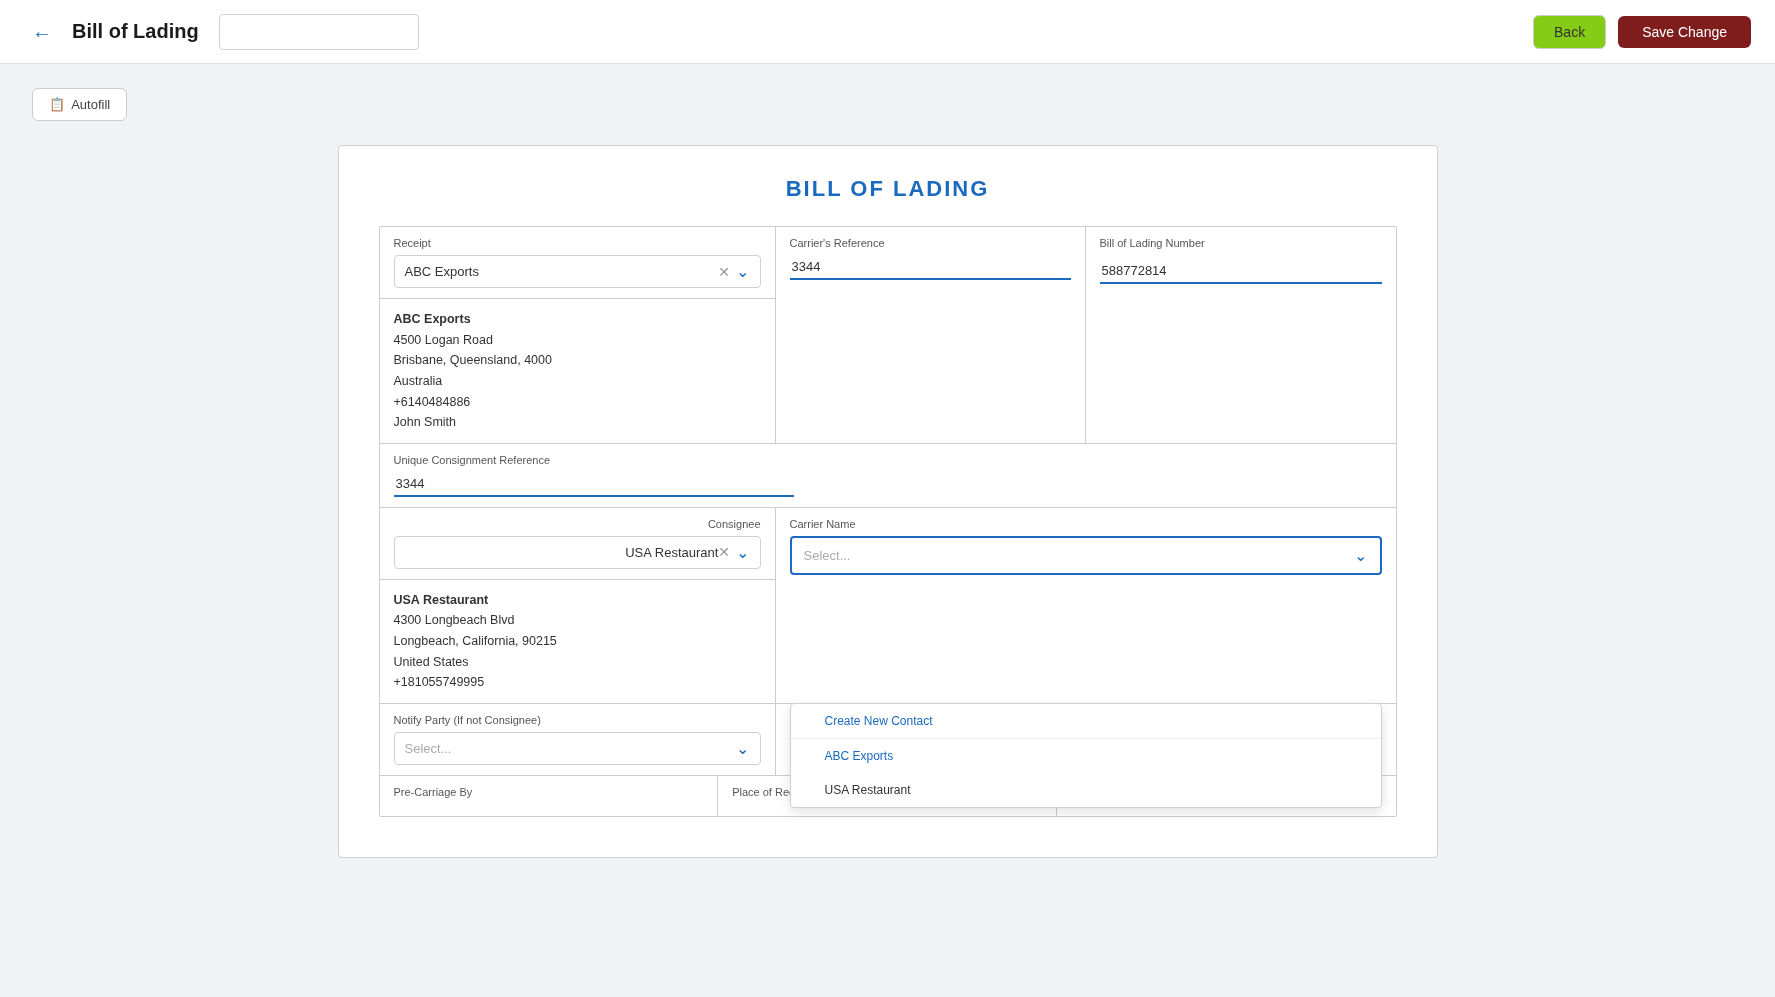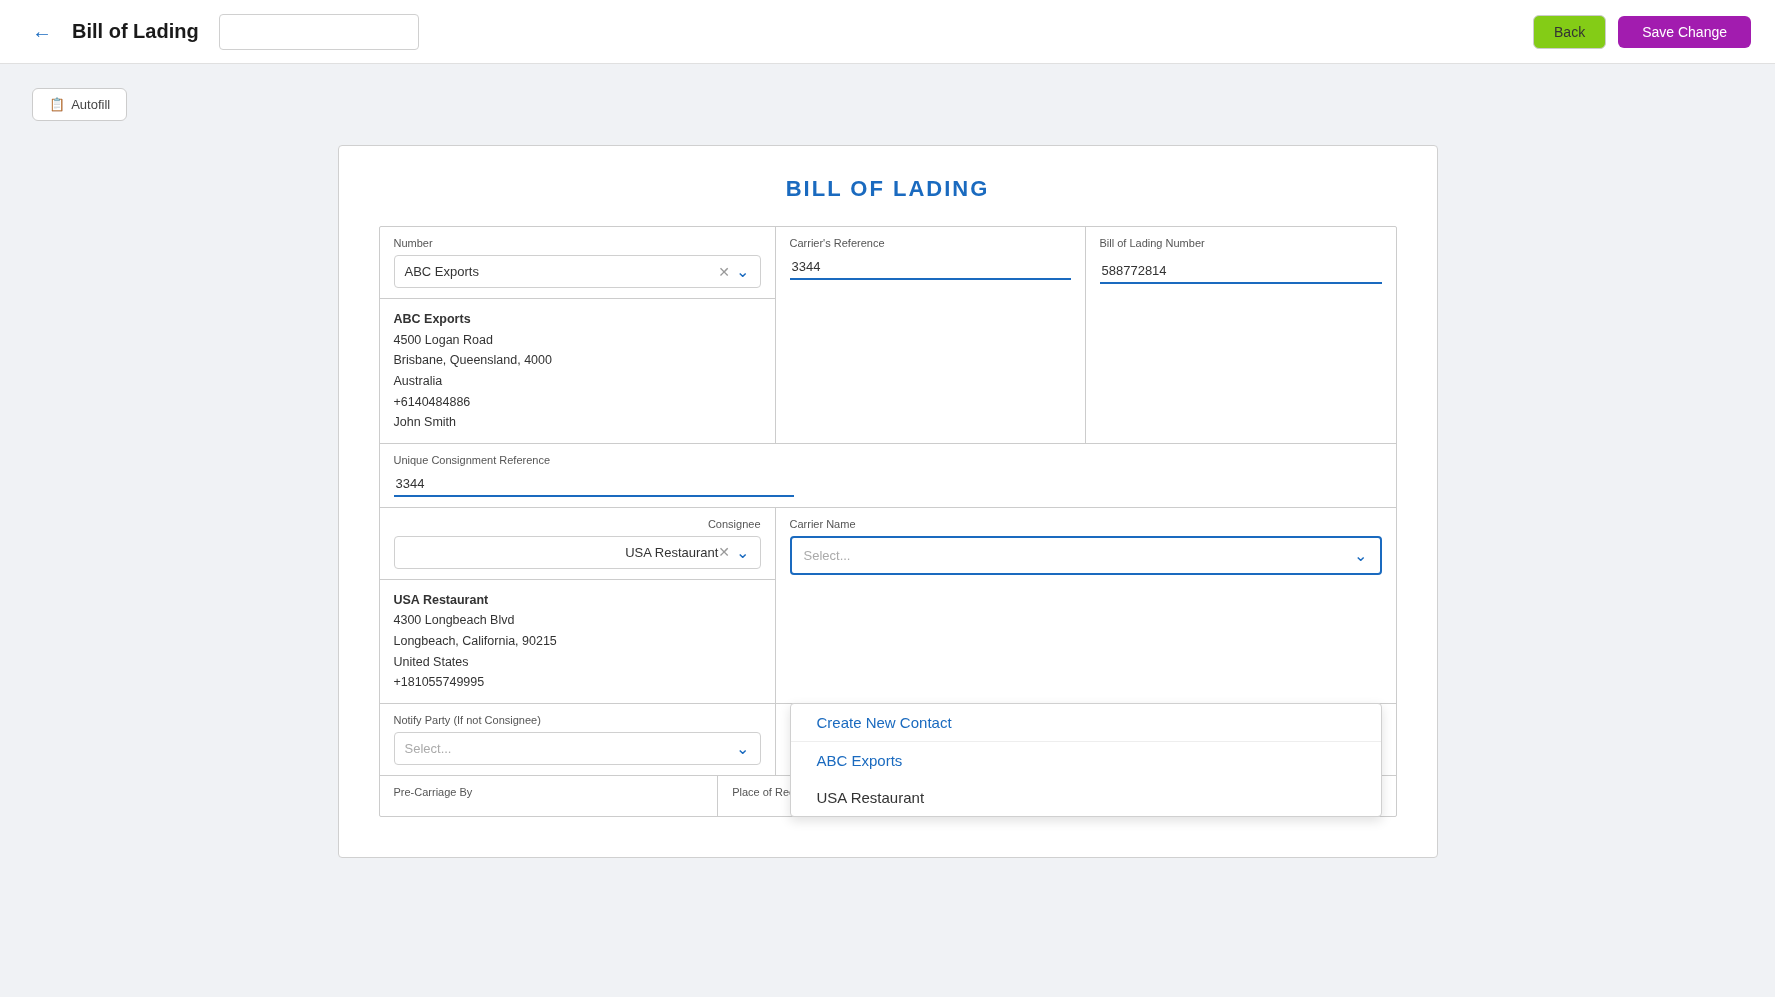--- a/index.html
+++ b/index.html
@@ -30,21 +30,21 @@
     .header-actions {
       margin-left: auto;
       display: flex; gap: 12px; align-items: center;
     }
     .btn-back {
       padding: 8px 20px; border: 1px solid #ccc; border-radius: 6px;
       background: #84cc16; cursor: pointer; font-size: 14px; color: #333;
     }
     .btn-save {
       padding: 8px 24px; border: none; border-radius: 6px;
-      background: #a21caf; color: #fff; cursor: pointer; font-size: 14px; font-weight: 500;
+      background: #7f1d1d; color: #fff; cursor: pointer; font-size: 14px; font-weight: 500;
     }
 
     
     .content {
       padding: 24px 32px;
     }
     .autofill-btn {
       display: flex; align-items: center; gap: 6px;
       padding: 8px 16px; background: #fff; border: 1px solid #ccc;
       border-radius: 6px; cursor: pointer; font-size: 13px; color: #444;
@@ -116,22 +116,23 @@
       left: 14px; right: 14px;
       background: #fff;
       border: 1px solid #d0d0d0;
       border-radius: 4px;
       box-shadow: 0 4px 12px rgba(0,0,0,0.12);
       z-index: 100;
     }
     .dropdown-item {
       padding: 10px 26px;
       cursor: pointer;
-      font-size: 15px;
+      font-size: 12px;
       color: #333;
+      margin-left: 8px;
     }
     .dropdown-item.create-new { color: #1a6abf; font-weight: 500; }
     .dropdown-item.highlighted { color: #1a6abf; }
     .dropdown-divider { border-bottom: 1px solid #eee; }
     .shipper-top {
       padding: 10px 14px;
       border-bottom: 1px solid #ccc;
     }
     .shipper-addr {
       padding: 10px 14px;
@@ -169,21 +170,21 @@
 
   <div class="document-container">
     <div class="doc-title">BILL OF LADING</div>
 
     <div class="form-grid">
 
       <div style="display:grid; grid-template-columns: 1fr 310px 310px; border-bottom: 1px solid #ccc;">
 
         <div style="border-right: 1px solid #ccc;">
           <div class="shipper-top">
-            <div class="cell-label">Number</div>
+            <div class="cell-label">Receipt</div>
             <div class="select-box">
               <span class="select-box-text">ABC Exports</span>
               <span class="select-box-x">✕</span>
               <span class="select-box-arrow">⌄</span>
             </div>
           </div>
           <div class="shipper-addr">
             <div><strong>ABC Exports</strong></div>
             <div>4500 Logan Road</div>
             <div>Brisbane, Queensland, 4000</div>

